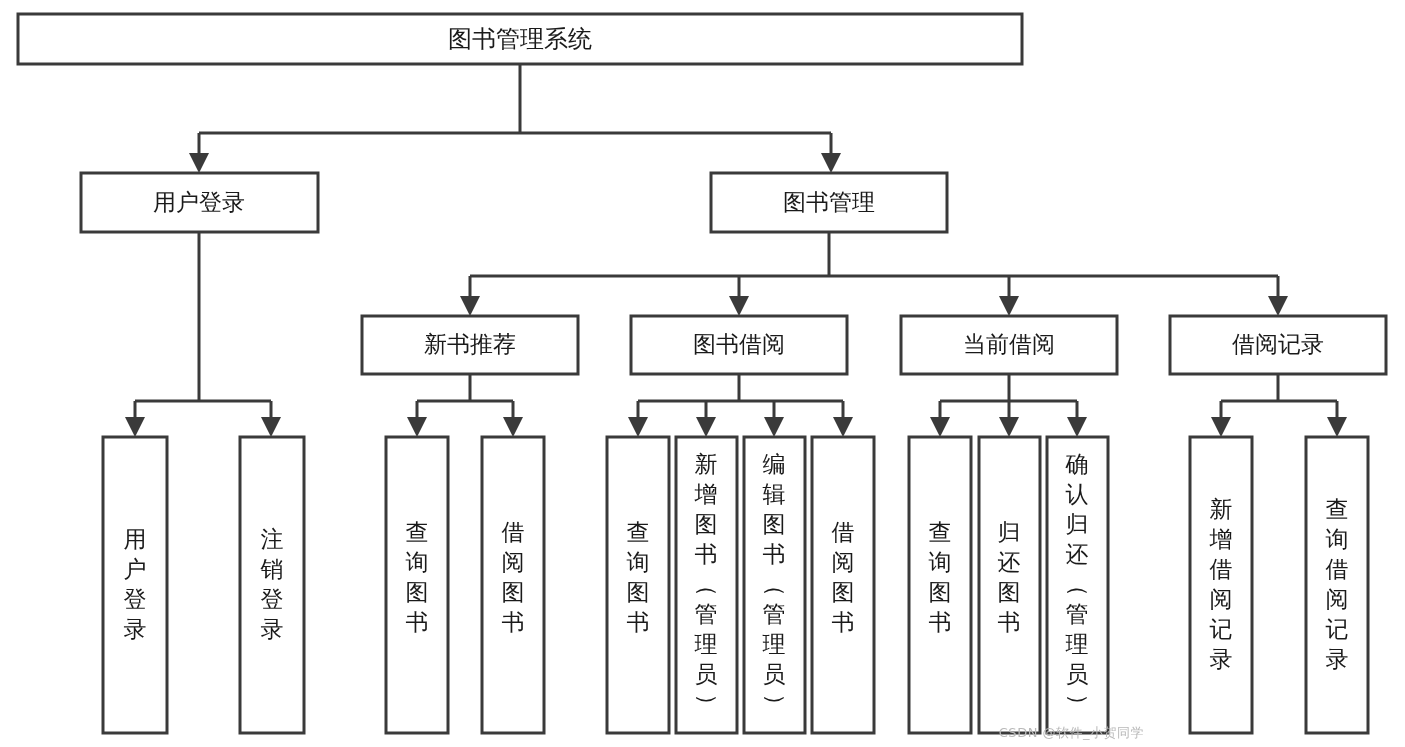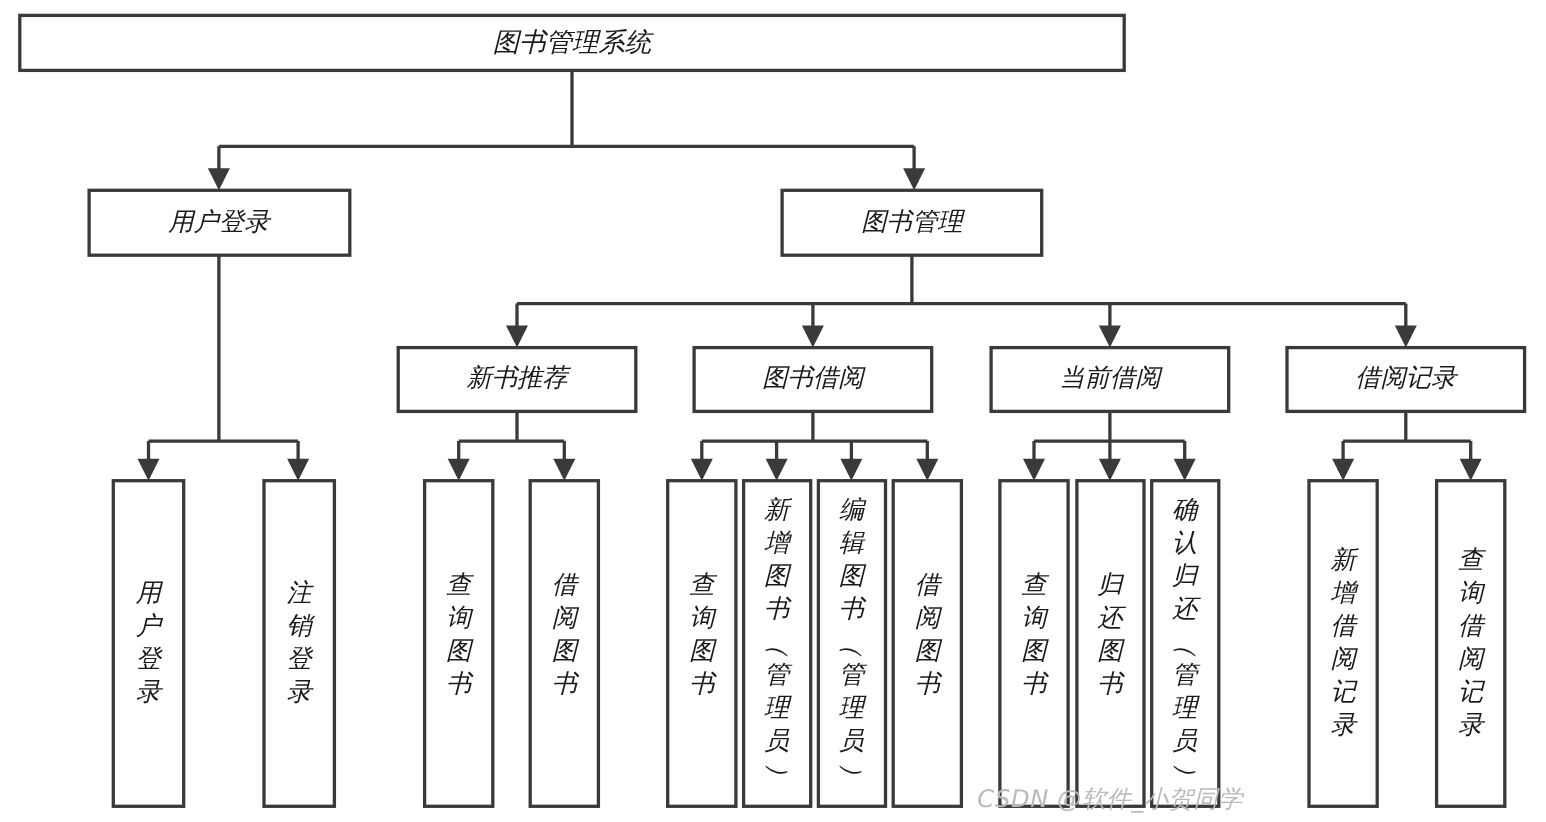--- a/index.html
+++ b/index.html
@@ -12,21 +12,20 @@
     width: 1405px;
     height: 747px;
     font-family: "DejaVu Sans", "Liberation Sans", sans-serif;
     overflow: hidden;
     position: relative;
   }
   #diagram-root {
     position: relative;
     width: 1160px;
     height: 747px;
-    font-style: italic;
   }
   svg#flowchart {
     display: block;
     width: 1405px;
     height: 747px;
   }
   .node-box {
     fill: #ffffff;
     stroke: #3a3a3a;
     stroke-width: 3;
@@ -53,24 +52,24 @@
   }
   .vert-label-char {
     fill: #1a1a1a;
     font-family: "DejaVu Sans", "Liberation Sans", sans-serif;
     font-size: 23px;
     text-anchor: middle;
     dominant-baseline: middle;
   }
   .watermark {
     position: absolute;
-    right: 30px;
+    right: 16px;
     bottom: 5px;
     font-family: "DejaVu Sans", "Liberation Sans", sans-serif;
-    font-size: 22px;
+    font-size: 13px;
     color: #b9b9b9;
     letter-spacing: 0.5px;
     white-space: nowrap;
     user-select: none;
   }
 </style>
 </head>
 <body>
 
 <div id="diagram-root">

